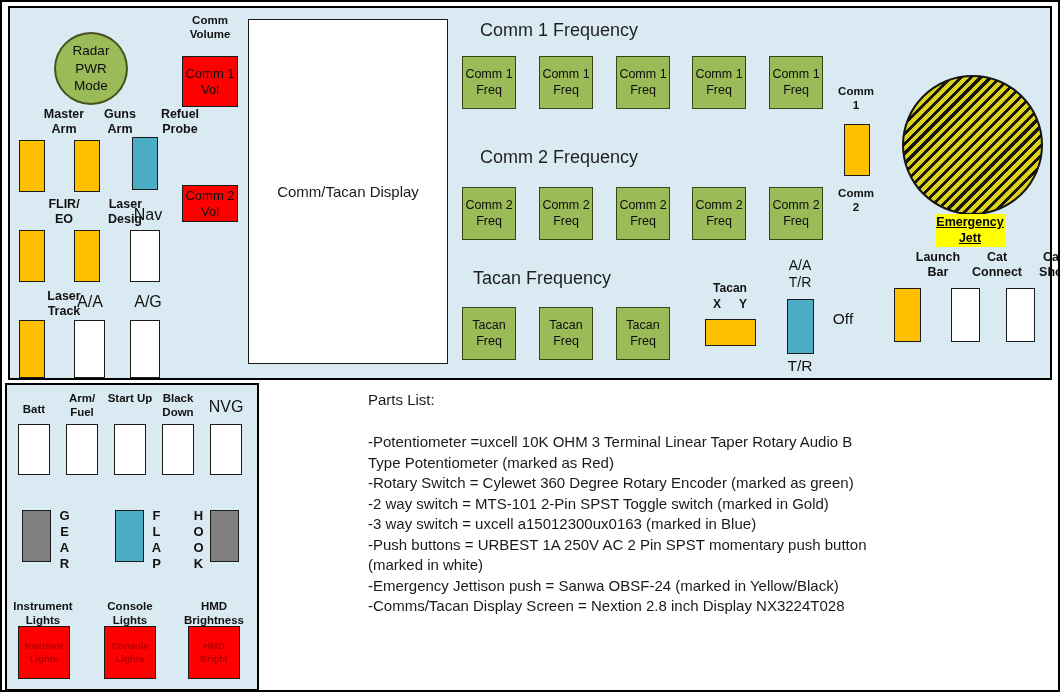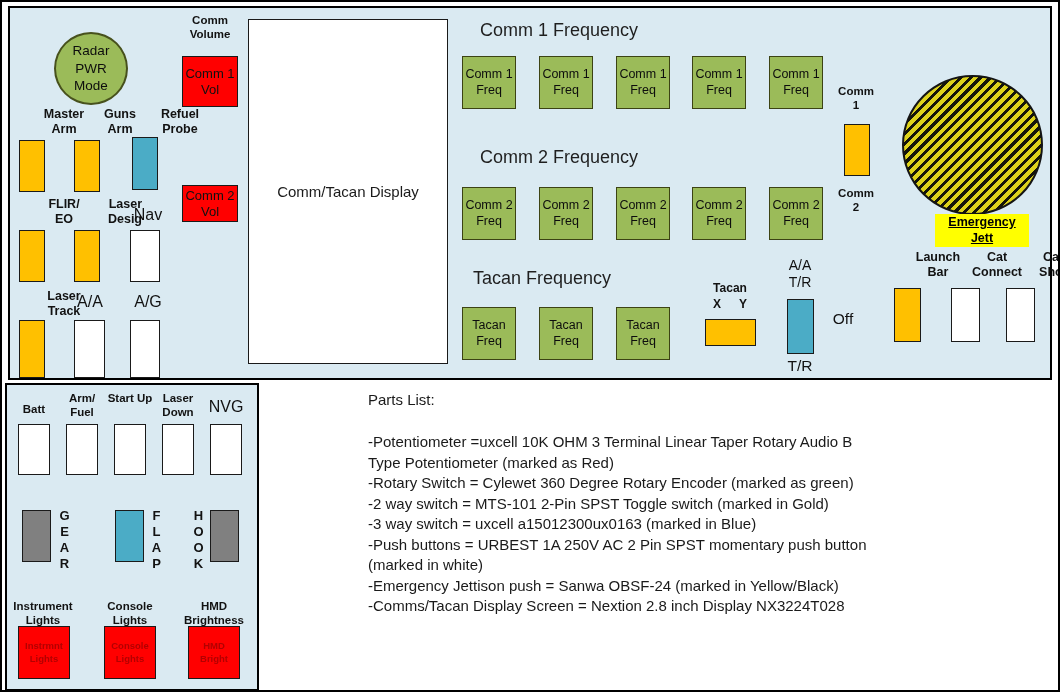--- a/index.html
+++ b/index.html
@@ -32,21 +32,21 @@
     position:absolute;border-radius:50%;background:#9bbb59;border:2px solid #47511d;
     display:flex;align-items:center;justify-content:center;text-align:center;
     font-size:13.5px;line-height:1.3;color:#0d0d0d;
   }
   .jett{
     position:absolute;border-radius:50%;border:2px solid #141414;
     background:repeating-linear-gradient(135deg,#ddd21b 0 4px,#15150a 4px 7px);
   }
   .jett-lbl{
     position:absolute;background:#ffff00;color:#000;font-size:12.5px;font-weight:700;
-    text-decoration:underline;text-align:center;line-height:1.25;padding:1px 12px;
+    text-decoration:underline;text-align:center;line-height:1.25;padding:1px 0;
   }
   .vstack{
     position:absolute;width:13px;font-size:13px;font-weight:600;line-height:16px;
     word-break:break-all;text-align:center;color:#121212;
   }
   .redbtn-txt{font-size:9.5px;font-weight:700;color:#b30000;line-height:1.35;}
   .display-box{
     position:absolute;background:#fff;border:1.5px solid #1a1a1a;box-sizing:border-box;
     display:flex;align-items:center;justify-content:center;font-size:15px;color:#1a1a1a;
   }
@@ -135,21 +135,21 @@
     <div class="btn white-btn" style="left:941px;top:280px;width:29px;height:54px;"></div>
     <div class="lbl lbl-m" style="left:986px;top:242px;width:50px;">Cat Shot</div>
     <div class="btn white-btn" style="left:996px;top:280px;width:29px;height:54px;"></div>
   </section>
 
   <section class="panel" style="left:3px;top:381px;width:254px;height:308px;">
 
     <div class="lbl lbl-s" style="left:3px;top:18px;width:48px;">Batt</div>
     <div class="lbl lbl-s" style="left:51px;top:7px;width:48px;">Arm/ Fuel</div>
     <div class="lbl lbl-s" style="left:99px;top:7px;width:48px;">Start Up</div>
-    <div class="lbl lbl-s" style="left:147px;top:7px;width:48px;">Laser Down</div>
+    <div class="lbl lbl-s" style="left:147px;top:7px;width:48px;">Black Down</div>
     <div class="lbl lbl-l" style="left:195px;top:12px;width:48px;">NVG</div>
     <div class="btn white-btn" style="left:11px;top:39px;width:32px;height:51px;"></div>
     <div class="btn white-btn" style="left:59px;top:39px;width:32px;height:51px;"></div>
     <div class="btn white-btn" style="left:107px;top:39px;width:32px;height:51px;"></div>
     <div class="btn white-btn" style="left:155px;top:39px;width:32px;height:51px;"></div>
     <div class="btn white-btn" style="left:203px;top:39px;width:32px;height:51px;"></div>
 
     <div class="btn grey" style="left:15px;top:125px;width:29px;height:52px;"></div>
     <div class="vstack" style="left:51px;top:123px;">GEAR</div>
     <div class="btn blue" style="left:108px;top:125px;width:29px;height:52px;"></div>

